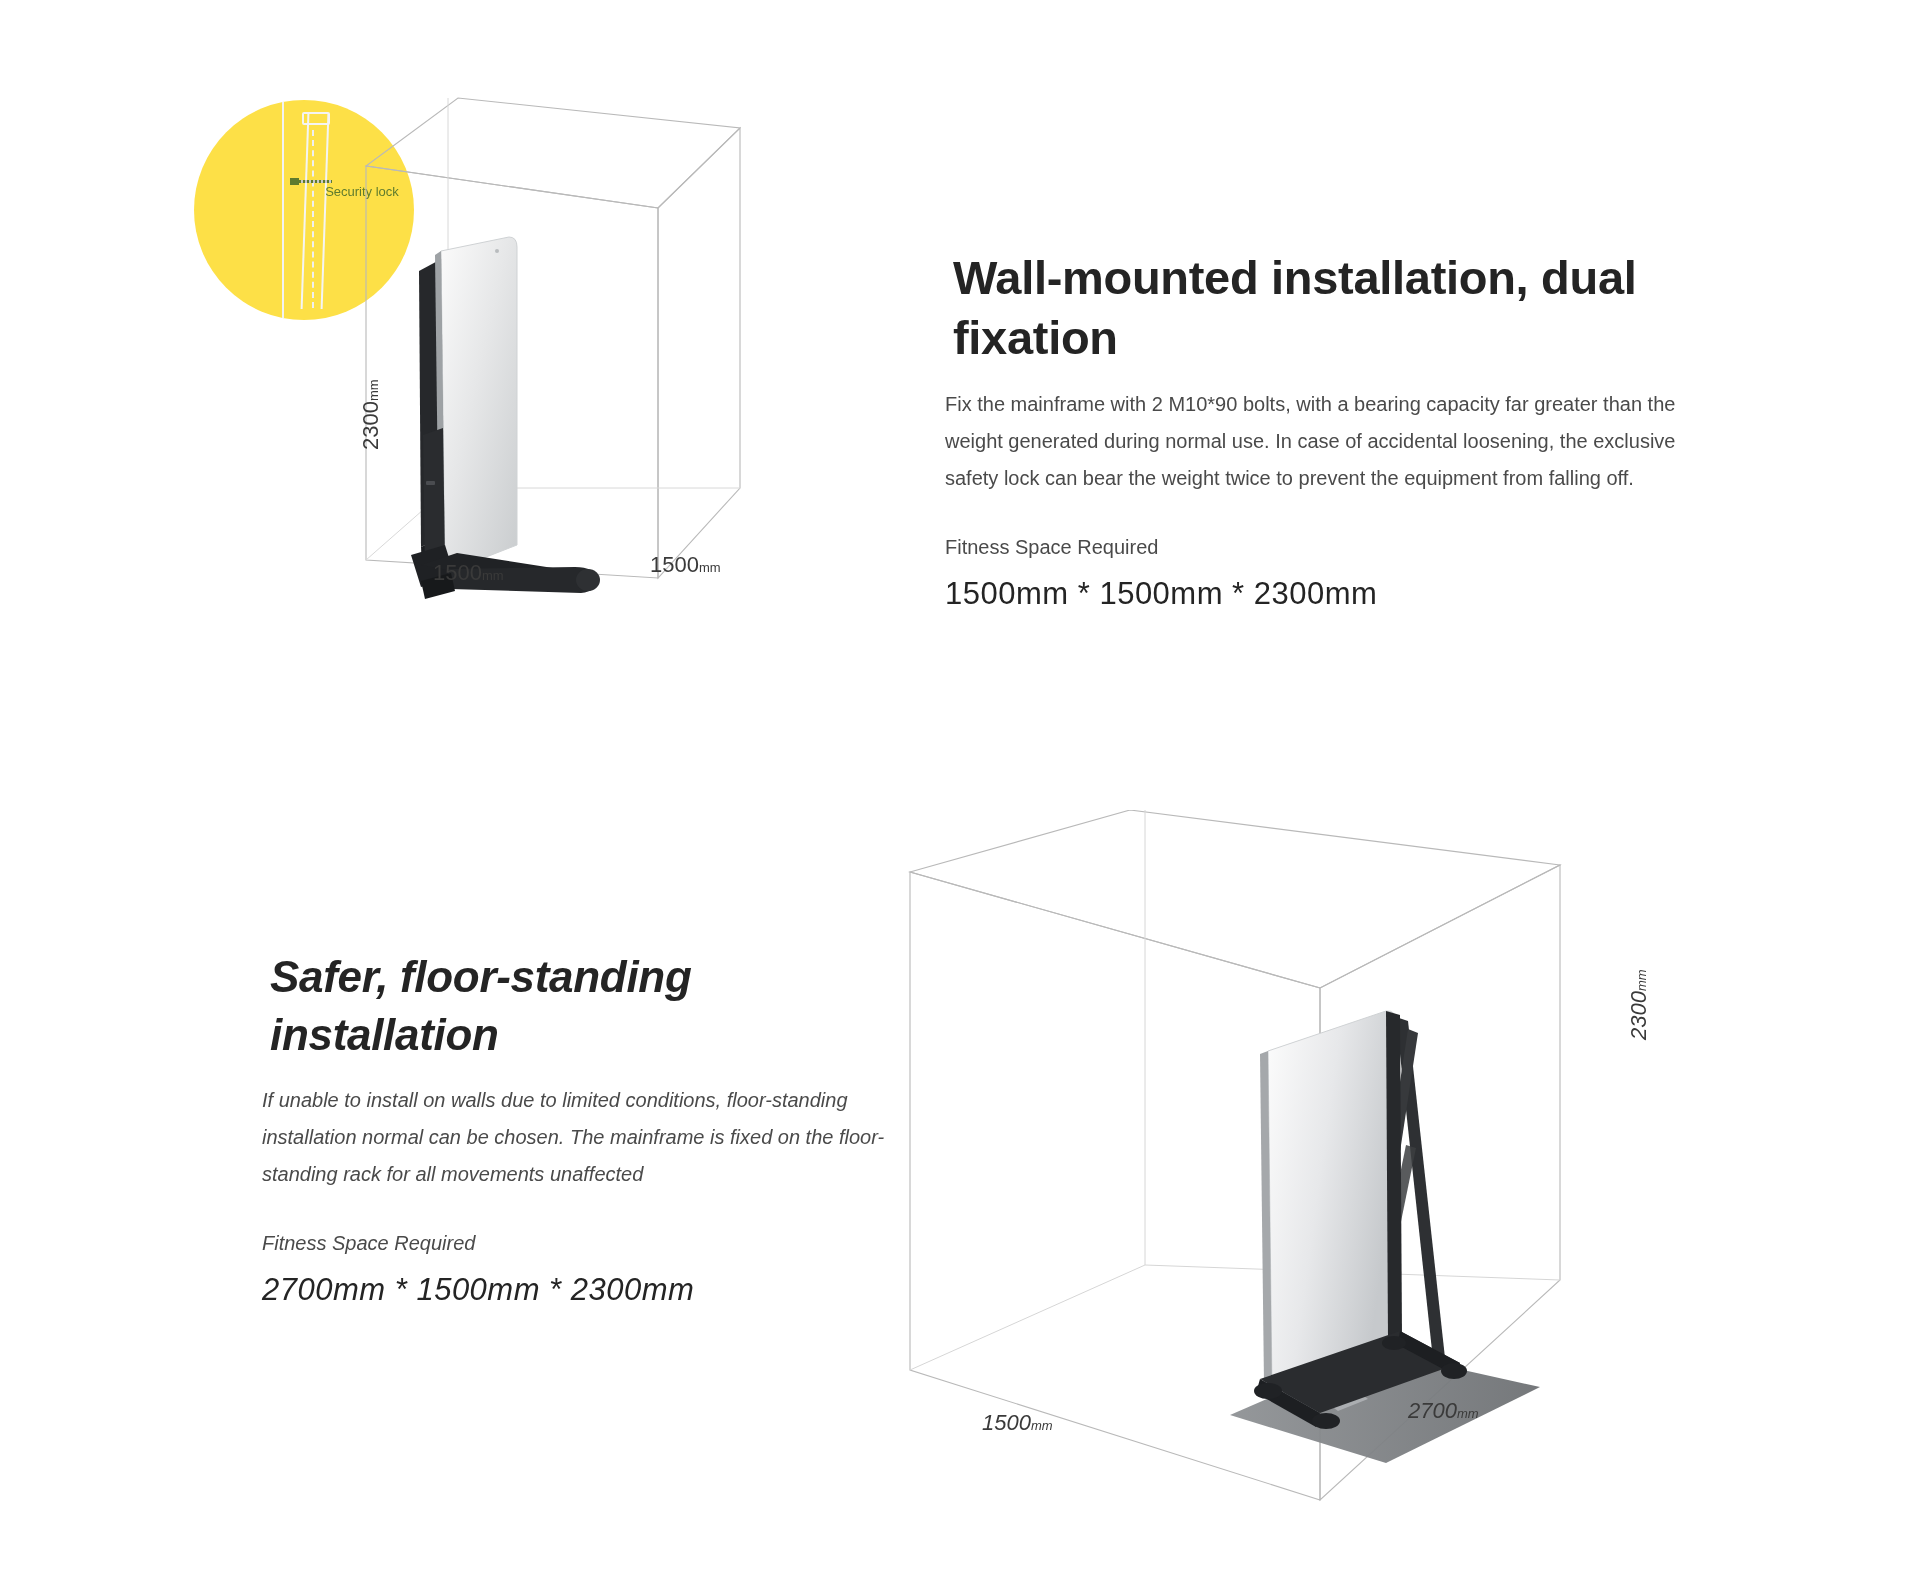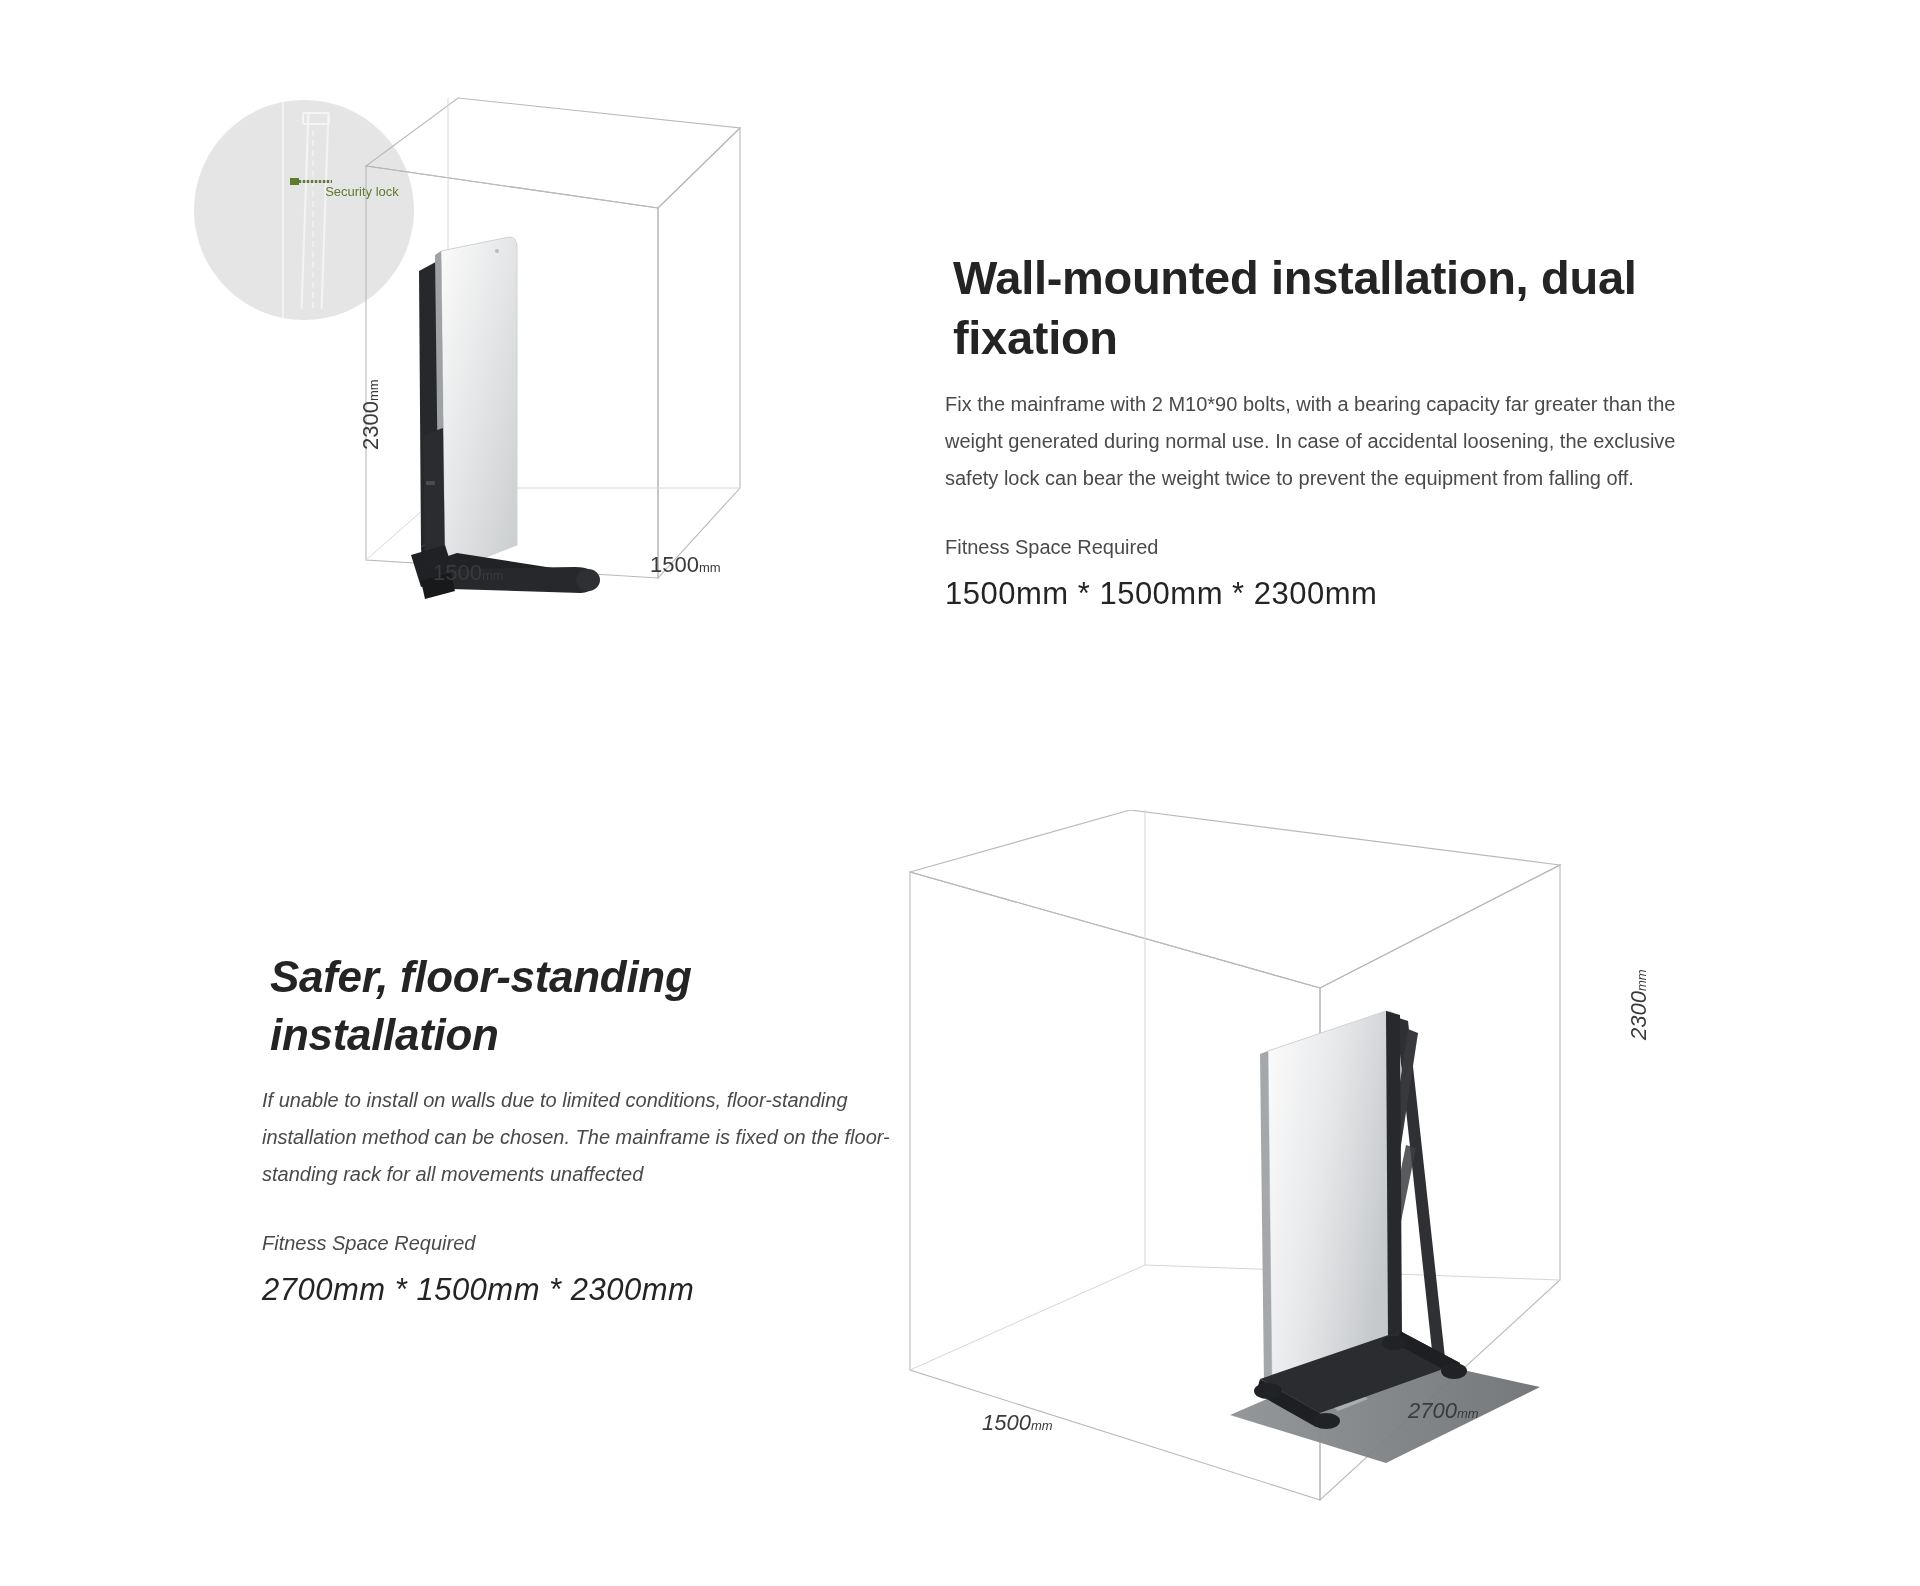--- a/index.html
+++ b/index.html
@@ -23,21 +23,21 @@
 
   
   .illus1 { position: absolute; left: 180px; top: 60px; width: 760px; height: 680px; }
 
   
   .detail-circle {
     position: absolute;
     left: 14px; top: 40px;
     width: 220px; height: 220px;
     border-radius: 50%;
-    background: #e5e5e5;
+    background: #fde047;
     overflow: hidden;
   }
   .dc-wallline {
     position: absolute; left: 88px; top: 0; width: 2px; height: 220px;
     background: #f2f2f2;
   }
   .dc-rail {
     position: absolute; left: 110px; top: 14px; width: 18px; height: 195px;
     border-left: 2px solid #f4f4f4; border-right: 2px solid #f4f4f4;
     transform: skewX(-2deg);
@@ -215,21 +215,21 @@
     <p class="body">Fix the mainframe with 2 M10*90 bolts, with a bearing capacity far greater than the weight generated during normal use. In case of accidental loosening, the exclusive safety lock can bear the weight twice to prevent the equipment from falling off.</p>
     <p class="sub">Fitness Space Required</p>
     <p class="spec">1500mm  *  1500mm  *  2300mm</p>
   </div>
 </div>
 
 <div class="section" id="sec2">
 
   <div class="txt2">
     <h1 class="title">Safer, floor-standing installation</h1>
-    <p class="body">If unable to install on walls due to limited conditions, floor-standing installation method can be chosen. The mainframe is fixed on the floor-standing rack for all movements unaffected</p>
+    <p class="body">If unable to install on walls due to limited conditions, floor-standing installation normal can be chosen. The mainframe is fixed on the floor-standing rack for all movements unaffected</p>
     <p class="sub">Fitness Space Required</p>
     <p class="spec">2700mm  *  1500mm  *  2300mm</p>
   </div>
 
   <div class="illus2">
 
     <div class="box2">
       <svg width="760" height="700" viewBox="0 0 760 700" fill="none">
         <g stroke="#b9b9b9" stroke-width="1.1" fill="none">
 

